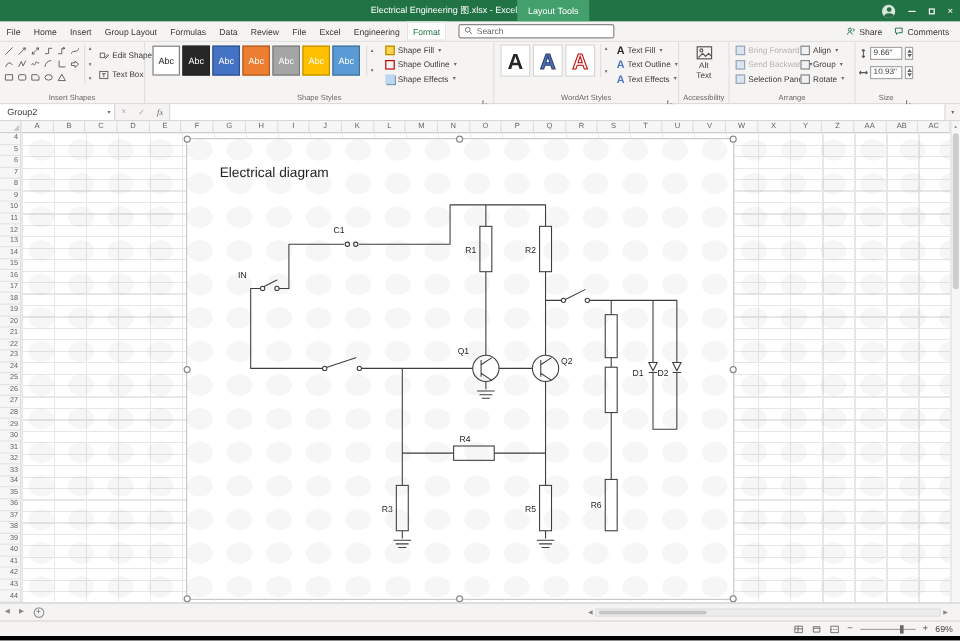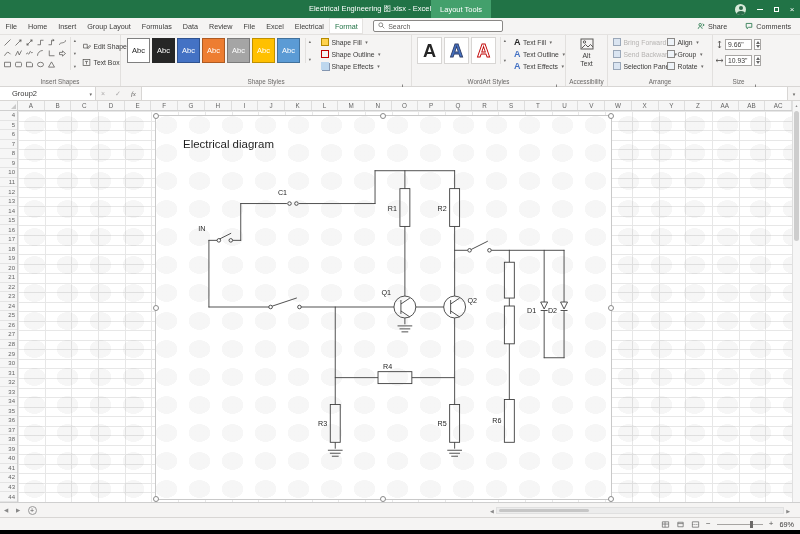--- a/index.html
+++ b/index.html
@@ -21,21 +21,21 @@
 .wbtn{width:16px;height:18px;display:flex;align-items:center;justify-content:center;font-size:8px;color:#fff}
 .minbar{width:6px;height:1px;background:#fff;display:inline-block}
 .maxsq{width:5px;height:5px;border:1px solid #fff;display:inline-block}
 
 
 #tabrow{position:absolute;top:18px;left:0;right:0;height:17px;background:#f5f4f3;display:flex;align-items:center;border-bottom:1px solid #e4e2e0}
 #menu-tabs{display:flex;height:100%}
 .mtab{padding:0 5.5px;display:flex;align-items:center;font-size:7.2px;color:#3b3a39;white-space:nowrap}
 .mtab.active{background:#fff;color:#217346;box-shadow:inset 0 0 0 1px #e4e2e0}
 #searchbox{margin-left:10px;width:130px;height:12px;border:1px solid #8a8886;border-radius:2px;background:#fff;display:flex;align-items:center;gap:3px;padding:0 4px;color:#605e5c;font-size:7px}
-.t-actions{margin-left:auto;display:flex;align-items:center;gap:8px;padding-right:4px}
+.t-actions{margin-left:auto;display:flex;align-items:center;gap:0;padding-right:4px}
 .action{display:flex;align-items:center;gap:3px;font-size:7.2px;color:#3b3a39;padding:2px 5px}
 .action svg{width:8px;height:8px;stroke:#217346;fill:none;stroke-width:1}
 
 
 #ribbon{position:absolute;top:35px;left:0;right:0;height:52px;background:#f5f4f3;border-bottom:1px solid #d8d6d4}
 .rgroup{position:absolute;top:0;height:100%;border-right:1px solid #e2e0de}
 .glabel{position:absolute;bottom:1px;left:0;right:0;text-align:center;font-size:6.3px;color:#6a6867;white-space:nowrap}
 .rbtn{display:flex;align-items:center;gap:2.5px;font-size:6.8px;color:#3b3a39;padding:1px 2px;white-space:nowrap}
 .rbtn.disabled{color:#b6b4b2}
 .dd{font-size:5px;color:#6a6867;margin-left:1px}
@@ -64,21 +64,21 @@
 .sizerow svg{width:7px;height:9px;stroke:#5a5856;fill:none;stroke-width:1}
 .sizeinput{width:27px;height:11px;border:1px solid #a8a6a4;background:#fff;font-size:6.8px;color:#3b3a39;padding:0 2px;font-family:inherit}
 .spinner{width:7px;height:11px;border:1px solid #a8a6a4;background:#fff;display:flex;flex-direction:column;align-items:center;justify-content:space-around}
 .spup{width:0;height:0;border-left:2.5px solid transparent;border-right:2.5px solid transparent;border-bottom:3px solid #666}
 .spdn{width:0;height:0;border-left:2.5px solid transparent;border-right:2.5px solid transparent;border-top:3px solid #666}
 .launcher{position:absolute;right:2px;bottom:1px;width:8px;height:8px}
 .launcher svg{width:8px;height:8px;stroke:#6a6867;fill:none;stroke-width:.8}
 
 
 #formulabar{position:absolute;top:87px;left:0;right:0;height:14px;background:#f5f4f3;display:flex;align-items:stretch;border-bottom:1px solid #d8d6d4}
-#namebox{width:96px;background:#fff;border-right:1px solid #d8d6d4;display:flex;align-items:center;font-size:7.5px;color:#3b3a39;padding-left:12px;position:relative}
+#namebox{width:96px;background:#fff;border-right:1px solid #d8d6d4;display:flex;align-items:center;font-size:7.5px;color:#3b3a39;padding-left:6px;position:relative}
 #namebox .nbdd{position:absolute;right:3px;font-size:5px;color:#6a6867}
 #fbtns{width:46px;display:flex;align-items:center;justify-content:space-around;color:#adabab;font-size:7px;border-right:1px solid #d8d6d4}
 #fx{font-family:"Liberation Serif",serif;font-style:italic;color:#6a6867}
 #finput{flex:1;background:#fff;border-right:1px solid #d8d6d4}
 #fexpand{width:12px;display:flex;align-items:center;justify-content:center;font-size:5px;color:#6a6867}
 
 
 #corner{position:absolute;top:101px;left:0;width:18px;height:10px;background:#f6f6f6;border-right:1px solid #cfcfcf;border-bottom:1px solid #cfcfcf}
 #corner::after{content:"";position:absolute;right:1px;bottom:1px;border-left:5px solid transparent;border-bottom:5px solid #c9c9c9}
 #col-headers{position:absolute;top:101px;left:18px;right:8px;height:10px;display:flex;background:#f6f6f6;border-bottom:1px solid #cfcfcf}
@@ -143,21 +143,21 @@
     <div id="menu-tabs">
         <div class="mtab">File</div>
         <div class="mtab">Home</div>
         <div class="mtab">Insert</div>
         <div class="mtab">Group Layout</div>
         <div class="mtab">Formulas</div>
         <div class="mtab">Data</div>
         <div class="mtab">Review</div>
         <div class="mtab">File</div>
         <div class="mtab">Excel</div>
-        <div class="mtab">Electrical</div>
+        <div class="mtab">Engineering</div>
         <div class="mtab active">Format</div>
       </div>
     <div id="searchbox">
       <span><svg width="7" height="7" viewBox="0 0 10 10">
             <circle cx="4" cy="4" r="2.8" stroke="#605e5c" fill="none" stroke-width="1"></circle>
             <path d="M6.2 6.2 9 9" stroke="#605e5c" stroke-width="1"></path>
           </svg></span>
       <span>Search</span>
     </div>
     <div class="t-actions">

